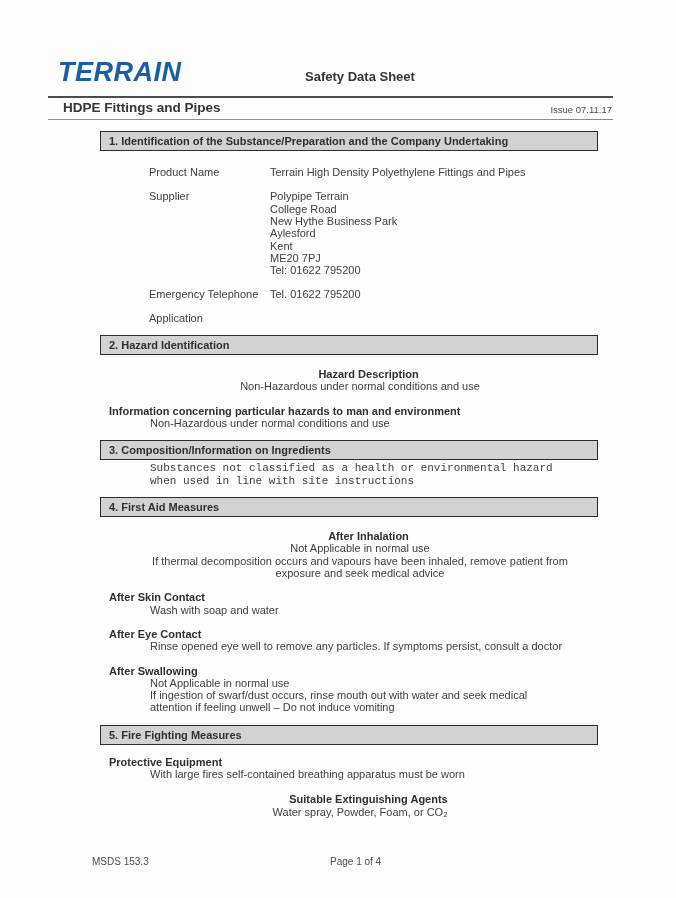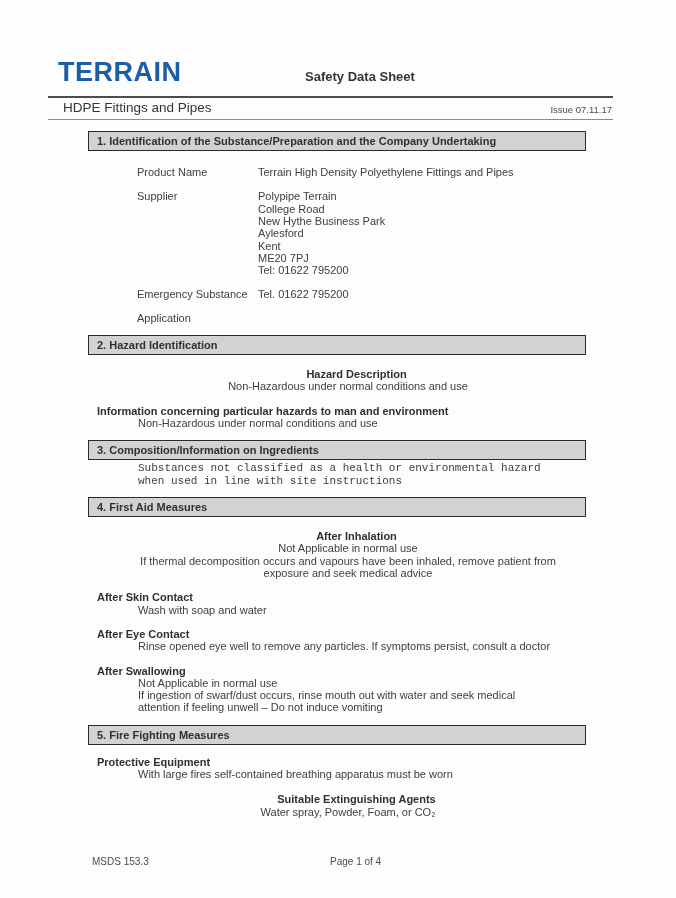--- a/index.html
+++ b/index.html
@@ -15,20 +15,21 @@
     background: #fdfdfd;
     overflow: hidden;
   }
   
   .logo {
     position: absolute;
     left: 58px;
     top: 57px;
     font-size: 27px;
     font-weight: 700;
+    font-style: italic;
     letter-spacing: 0.5px;
     color: var(--logo-blue, #1b5ea8);
     text-align: center;
   }
   .doc-title {
     position: absolute;
     left: 0;
     top: 69px;
     width: 720px;
     text-align: center;
@@ -42,42 +43,42 @@
     top: 96px;
     width: 565px;
     height: 2px;
     background: #4a4c50;
   }
   .subheader-title {
     position: absolute;
     left: 63px;
     top: 100px;
     font-size: 13.5px;
-    font-weight: 400;
+    font-weight: 700;
     color: #333538;
   }
   .issue {
     position: absolute;
     right: 64px;
     top: 104px;
     font-size: 9.5px;
     color: #4a4c50;
   }
   .rule-thin {
     position: absolute;
     left: 48px;
     top: 119px;
     width: 565px;
     height: 1px;
     background: #8a8c90;
   }
   
   .content {
     position: absolute;
-    left: 60px;
+    left: 72px;
     top: 120px;
     width: 556px;
     font-size: 11px;
     line-height: 1.12;
   }
   .sec-bar {
     margin: 11px 0 0 28px;
     width: 498px;
     height: 20px;
     background: var(--bar-gray, #d2d2d2);
@@ -160,21 +161,21 @@
       <div class="kv-label">Supplier</div>
       <div class="kv-value">Polypipe Terrain
 College Road
 New Hythe Business Park
 Aylesford
 Kent
 ME20 7PJ
 Tel: 01622 795200</div>
     </div>
     <div class="kv-row" style="margin-top:11px">
-      <div class="kv-label">Emergency Substance</div>
+      <div class="kv-label">Emergency Telephone</div>
       <div class="kv-value">Tel. 01622 795200</div>
     </div>
     <div class="kv-row">
       <div class="kv-label">Application</div>
     </div>
 
     <div class="sec-bar">2. Hazard Identification</div>
     <div class="item first">
       <div class="item-head">Hazard Description</div>
       <div class="item-text">Non-Hazardous under normal conditions and use</div>

